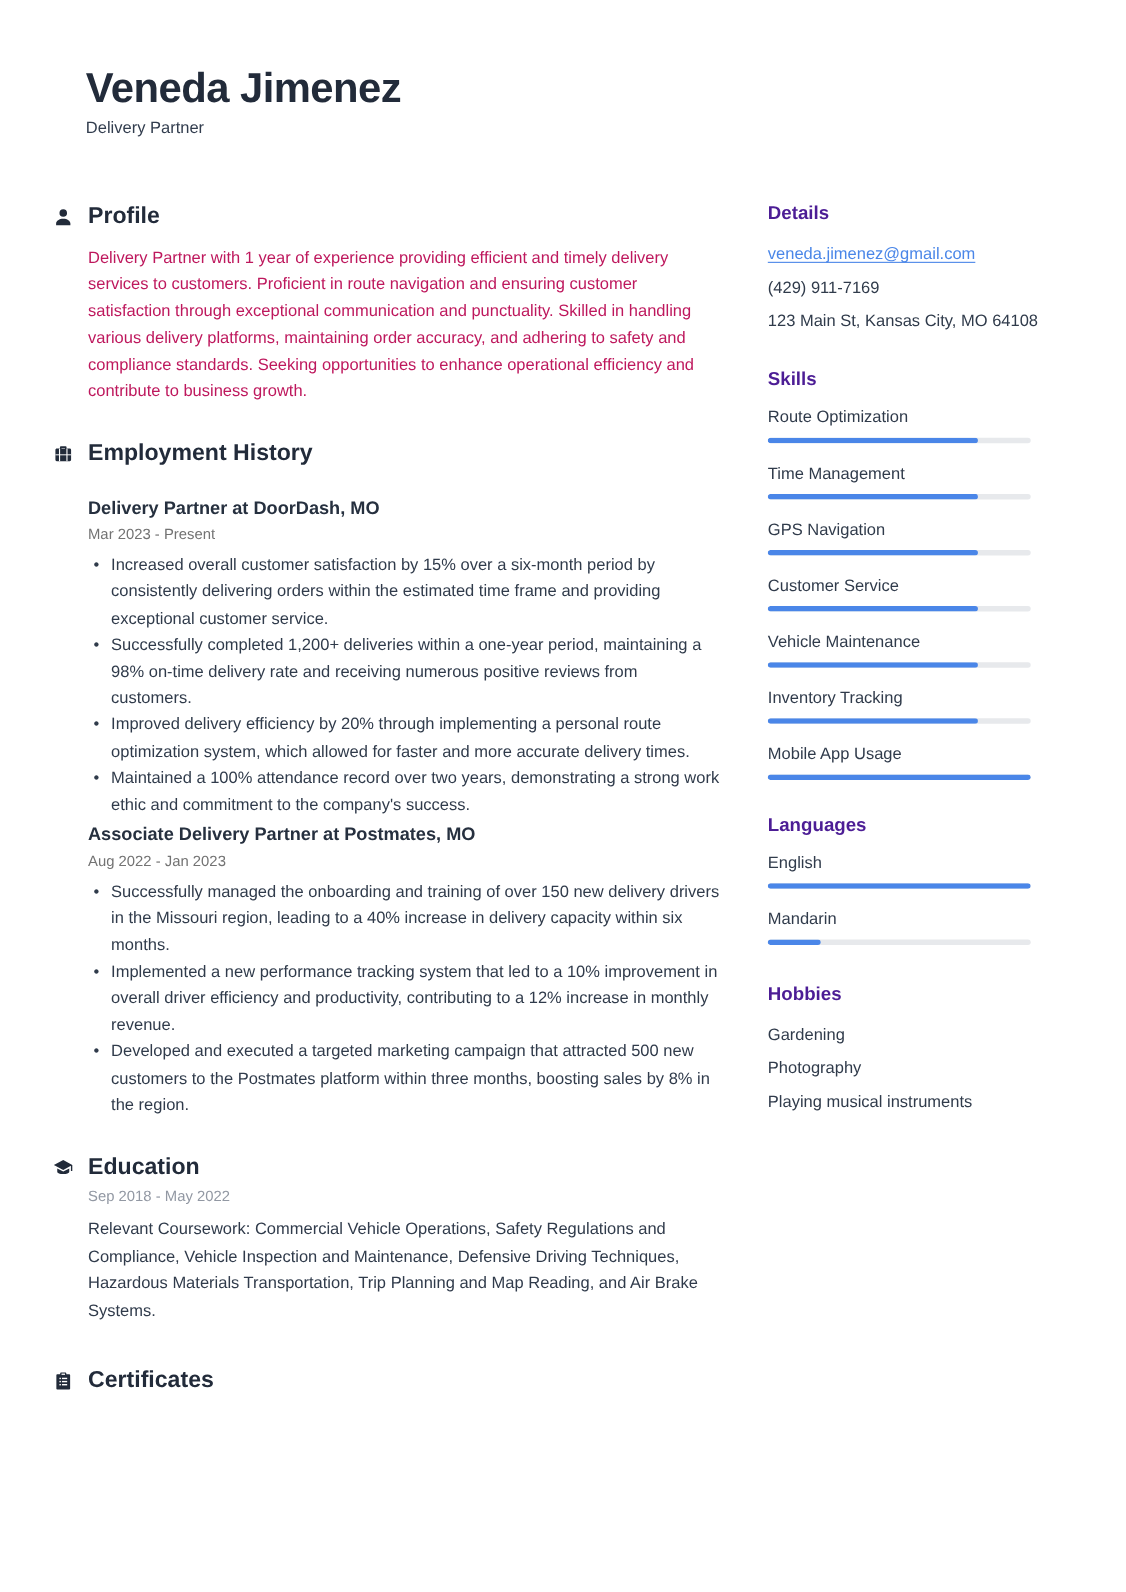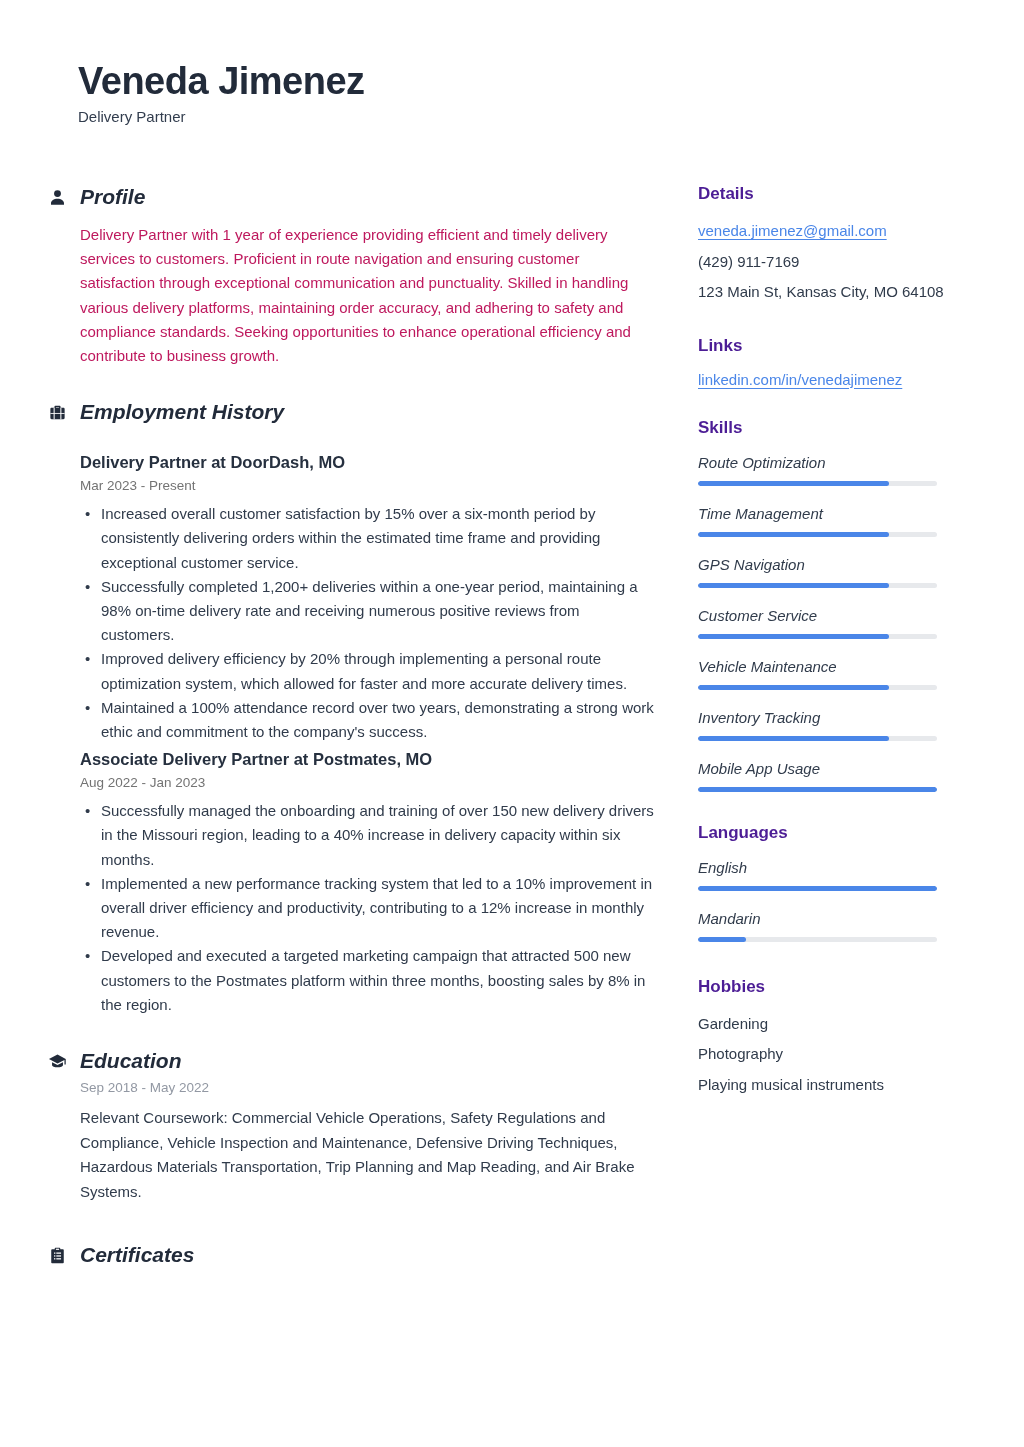--- a/index.html
+++ b/index.html
@@ -19,21 +19,21 @@
   
   .columns { display:flex; margin-top:58px; }
   .main-col { width:614px; flex:none; }
   .gap-col { width:36px; flex:none; }
   .side-col { width:266px; flex:none; }
 
   
   .section-heading { display:flex; align-items:center; gap:13px; }
   .section-heading .icon { width:19px; height:19px; flex:none; display:flex; align-items:center; justify-content:center; }
   .section-heading .icon svg { width:19px; height:19px; fill:#222b3a; }
-  .section-heading .label { font-size:21px; font-weight:bold; color:#222b3a; line-height:28px;font-style:italic; }
+  .section-heading .label { font-size:21px; font-weight:bold; color:#222b3a; line-height:28px; }
   .section-body { margin-left:32px; }
 
   .profile-text { margin-top:12px; font-size:15px; line-height:24.2px; color:#be185d; max-width:566px; }
 
   .section { margin-top:30px; }
   .job { margin-top:24px; }
   .job + .job { margin-top:3px; }
   .job-title { font-size:16.5px; font-weight:bold; color:#26303f; line-height:24px; max-width:570px; }
   .job-dates { margin-top:2px; font-size:13.5px; color:#737373; line-height:20px; }
   ul.bullets { margin-top:6px; list-style:none; max-width:576px; }
@@ -52,21 +52,21 @@
 
   
   .side-heading { font-size:17px; font-weight:bold; color:#4c1d95; line-height:22px; }
   .details-list { margin-top:11px; }
   .details-item { font-size:15px; line-height:30.5px; color:#303b4b; white-space:nowrap; }
   a.link-blue { color:#4a86e8; text-decoration:underline; text-underline-offset:3px; cursor:pointer; }
   .links-section { margin-top:27px; }
   .link-item { margin-top:12px; font-size:15px; line-height:22px; white-space:nowrap; }
 
   .skills-section { margin-top:26px; }
-  .meter-item { margin-top:14px;font-style:italic; }
+  .meter-item { margin-top:14px; }
   .meter-label { font-size:15px; color:#303b4b; line-height:20px; }
   .meter-track { margin-top:8px; width:239px; height:5px; background:#e7e9ec; border-radius:2.5px; overflow:hidden; }
   .meter-fill { height:100%; background:#4a86e8; border-radius:2.5px; }
   .meter-item { margin-bottom:18px; }
 
   .languages-section { margin-top:30px; }
   .hobbies-section { margin-top:34px; }
   .hobbies-list { margin-top:11px; }
   .hobby-item { font-size:15px; line-height:30.5px; color:#303b4b; }
 </style>
@@ -179,26 +179,20 @@
         <div class="side-heading">Details</div>
         <div class="details-list">
           <div class="details-item">
             <a class="link-blue">veneda.jimenez@gmail.com</a>
           </div>
           <div class="details-item">(429) 911-7169</div>
           <div class="details-item">123 Main St, Kansas City, MO 64108</div>
         </div>
       </div>
 
-      <div class="links-section">
-        <div class="side-heading">Links</div>
-        <div class="link-item">
-          <a class="link-blue">linkedin.com/in/venedajimenez</a>
-        </div>
-      </div>
 
       <div class="skills-section">
         <div class="side-heading">Skills</div>
 
         <div class="meter-item">
           <div class="meter-label">Route Optimization</div>
           <div class="meter-track">
               <div class="meter-fill" style="width: 80%;"></div>
             </div>
         </div>

